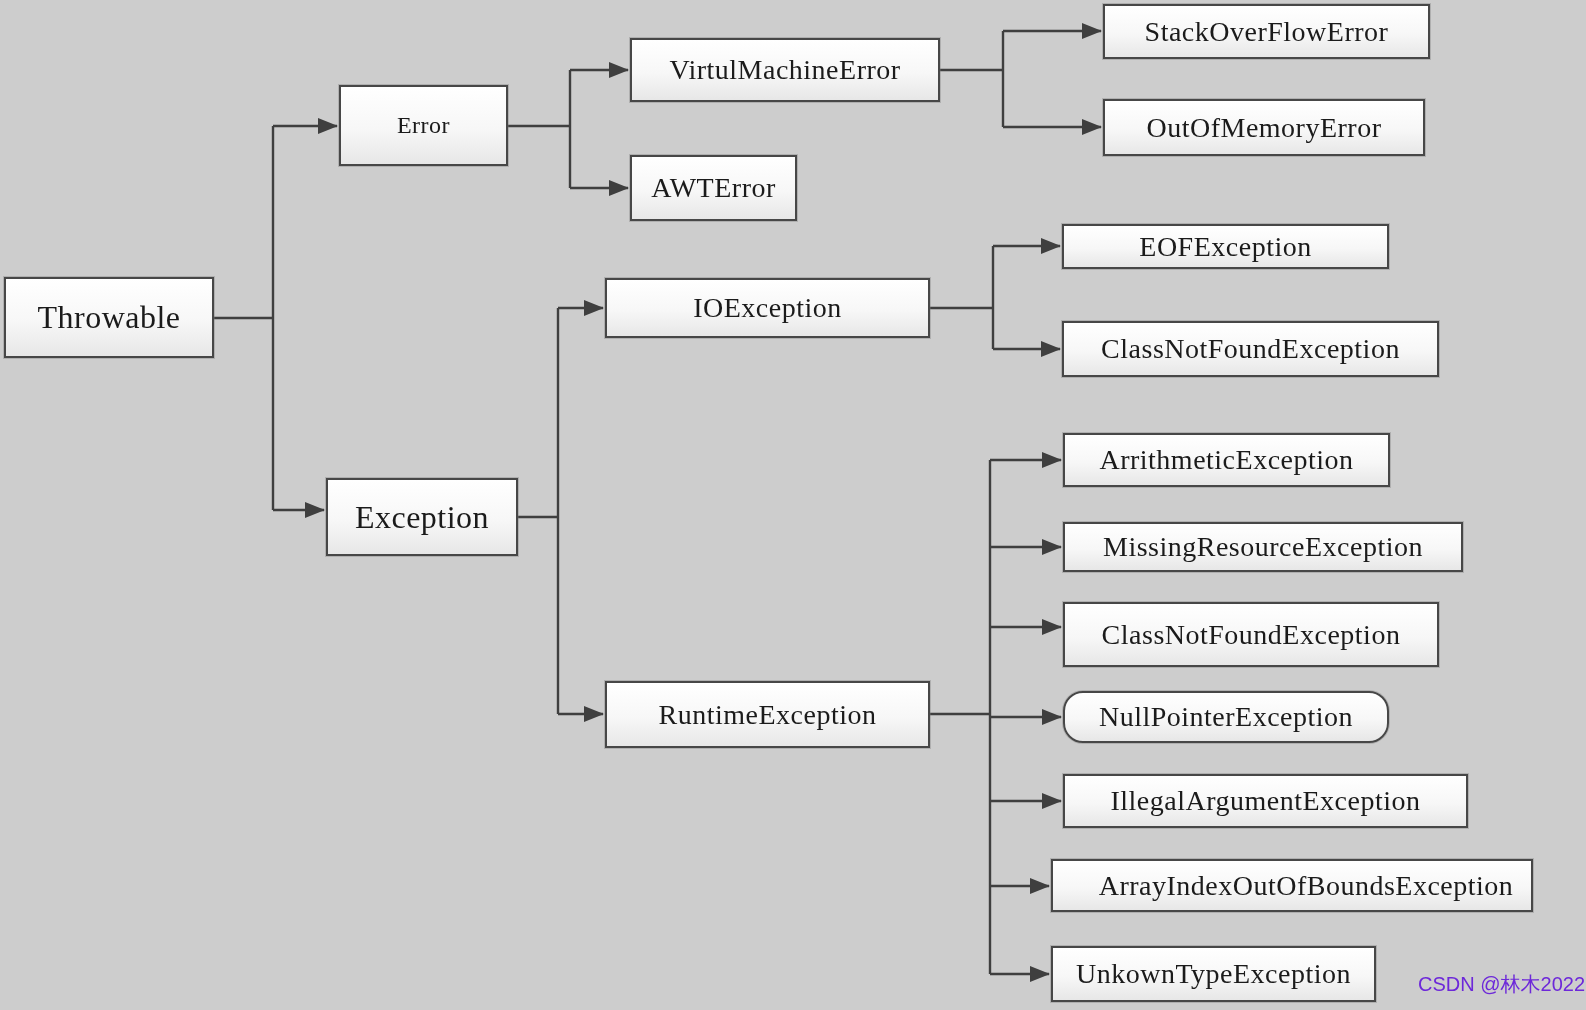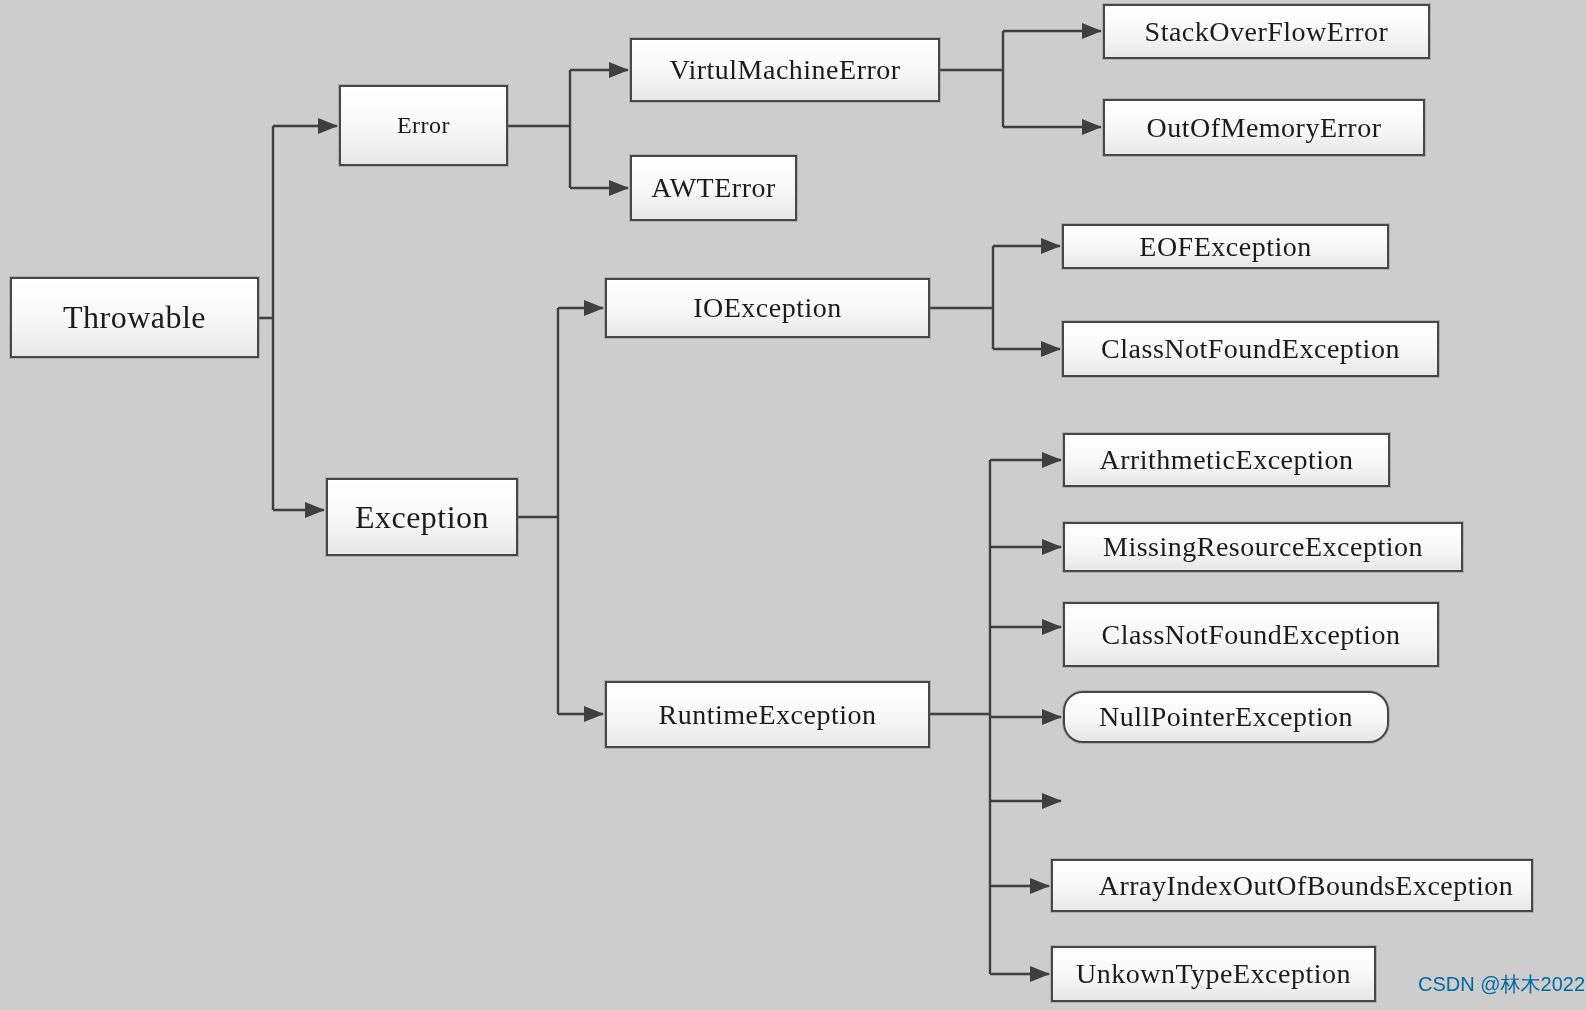--- a/index.html
+++ b/index.html
@@ -35,21 +35,21 @@
     letter-spacing: 0.5px;
     white-space: nowrap;
     box-shadow: 0 0 0 1px rgba(120,120,120,0.35);
   }
   .watermark {
     position: absolute;
     left: 1418px;
     top: 971px;
     font-family: "Liberation Sans", sans-serif;
     font-size: 20px;
-    color: #0369a1;
+    color: #6d28d9;
     white-space: nowrap;
   }
 </style>
 </head>
 <body>
 
 <div class="canvas">
 
   <svg class="edges-layer" width="1586" height="1010" viewBox="0 0 1586 1010" xmlns="http://www.w3.org/2000/svg">
     <defs>
@@ -89,21 +89,21 @@
       <path d="M990 460 H1061" marker-end="url(#arrow)"></path>
       <path d="M990 547 H1061" marker-end="url(#arrow)"></path>
       <path d="M990 627 H1061" marker-end="url(#arrow)"></path>
       <path d="M990 717 H1061" marker-end="url(#arrow)"></path>
       <path d="M990 801 H1061" marker-end="url(#arrow)"></path>
       <path d="M990 886 H1049" marker-end="url(#arrow)"></path>
       <path d="M990 974 H1049" marker-end="url(#arrow)"></path>
     </g>
   </svg>
 
-  <div class="node" style="left:10px;   top:277px; width:249px; height:81px;  font-size:32px;">Throwable</div>
+  <div class="node" style="left:4px;   top:277px; width:210px; height:81px;  font-size:32px;">Throwable</div>
 
   <div class="node" style="left:339px; top:85px;  width:169px; height:81px;  font-size:24px;">Error</div>
 
   <div class="node" style="left:326px; top:478px; width:192px; height:78px;  font-size:32px;">Exception</div>
 
   <div class="node" style="left:630px; top:38px;  width:310px; height:64px;">VirtulMachineError</div>
 
   <div class="node" style="left:630px; top:155px; width:167px; height:66px;">AWTError</div>
 
   <div class="node" style="left:1103px; top:4px;  width:327px; height:55px;">StackOverFlowError</div>
@@ -119,20 +119,21 @@
   <div class="node" style="left:605px; top:681px; width:325px; height:67px;">RuntimeException</div>
 
   <div class="node" style="left:1063px; top:433px; width:327px; height:54px;">ArrithmeticException</div>
 
   <div class="node" style="left:1063px; top:522px; width:400px; height:50px;">MissingResourceException</div>
 
   <div class="node" style="left:1063px; top:602px; width:376px; height:65px;">ClassNotFoundException</div>
 
   <div class="node" style="left:1063px; top:691px; width:326px; height:52px;border-radius:20px;">NullPointerException</div>
 
+  <div class="node" style="left:1063px; top:774px; width:405px; height:54px;">IllegalArgumentException</div>
 
   <div class="node" style="left:1051px; top:859px; width:482px; height:53px;padding-left:28px;">ArrayIndexOutOfBoundsException</div>
 
   <div class="node" style="left:1051px; top:946px; width:325px; height:56px;">UnkownTypeException</div>
 
   <div class="watermark">CSDN @林木2022</div>
 
 </div>
 
 </body></html>

